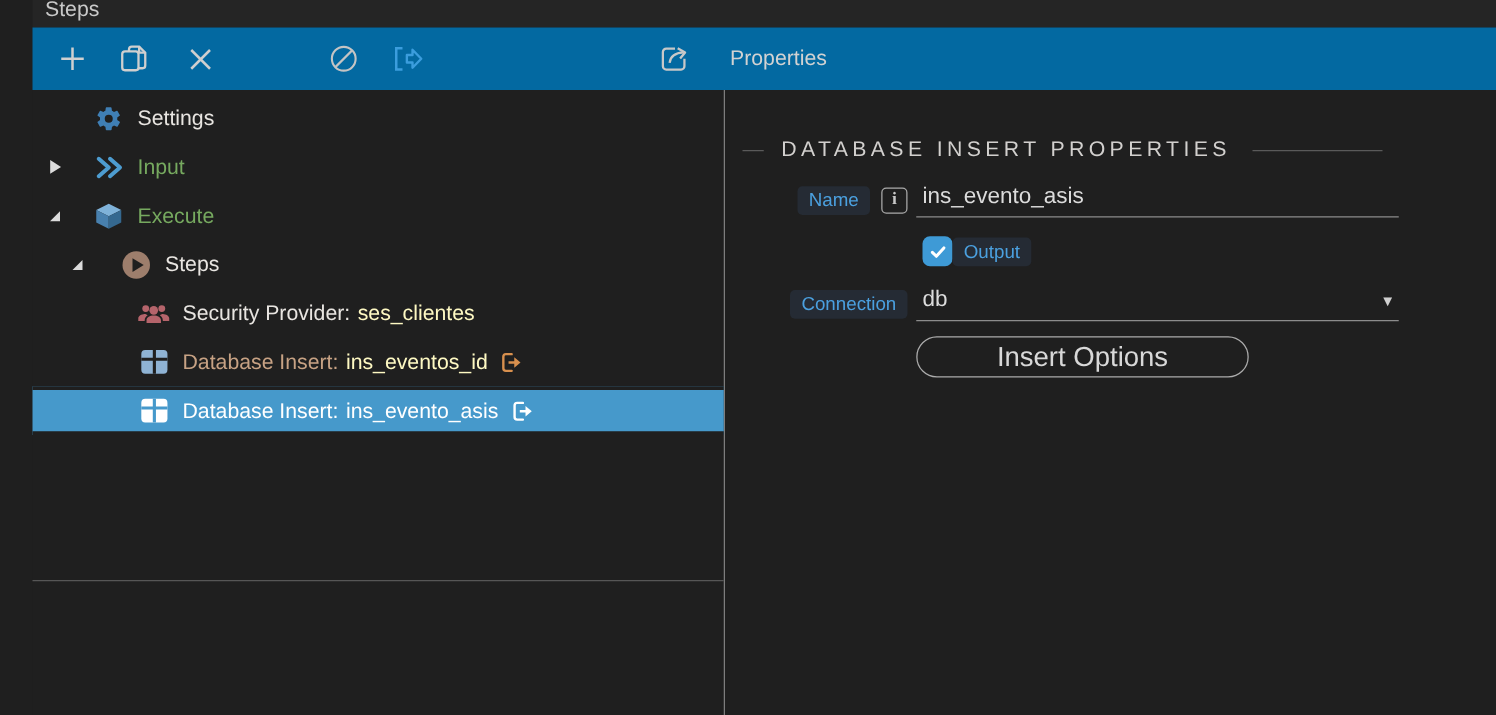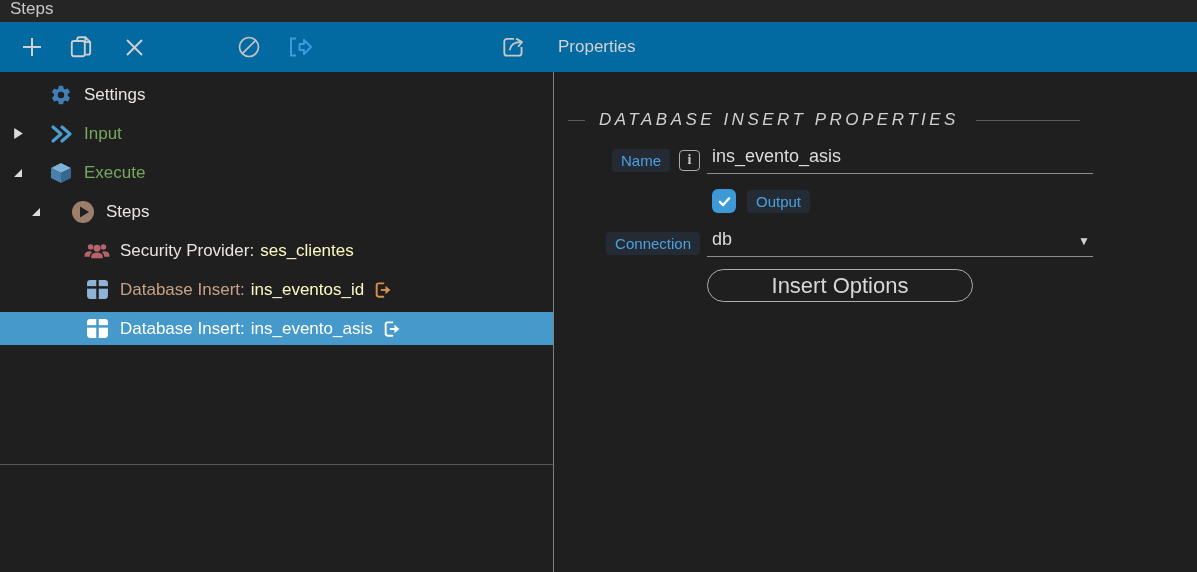--- a/index.html
+++ b/index.html
@@ -1,19 +1,19 @@
 <!DOCTYPE html>
 <html><head>
 <meta charset="utf-8">
 <style>
   * { margin:0; padding:0; box-sizing:border-box; }
   html,body { width:1197px; height:572px; overflow:hidden; }
   body { font-family:"Liberation Sans", sans-serif; background:#1f1f1f; color:#e6e3df; }
 
-  .app { width:1197px; height:572px; display:flex; flex-direction:column; }
+  .app { width:1197px; height:572px; display:flex; flex-direction:column;padding-left:26px; }
 
   
   .titlebar { height:22px; background:#252525; overflow:hidden; padding-left:10px; }
   .titlebar span { display:inline-block; font-size:17px; color:#c9c9c9; margin-top:-3px; }
 
   
   .toolbar { height:50px; background:#0369a1; position:relative; flex:0 0 auto; }
   .tb-icon { position:absolute; top:0; height:50px; display:flex; align-items:center; justify-content:center; width:34px; cursor:pointer; }
   .tb-plus   { left:15px; }
   .tb-copy   { left:64px; }
@@ -49,35 +49,35 @@
   .tbl-bg { fill:#8fb3d4; }
   .selected .tbl-bg { fill:#ffffff; }
   .tbl-line { stroke:var(--rowbg); stroke-width:2.4; }
   .play-tri { fill:var(--rowbg); }
 
   
   .props { flex:1; background:#1f1f1f; }
   .props-content { margin-left:14px; width:525px; }
   .legend { display:flex; align-items:center; margin-top:38px; }
   .legend .dash { width:17px; height:1px; background:#5a5a5a; margin-right:14px; flex:0 0 auto; }
-  .legend .ltext { font-size:17px; letter-spacing:3.5px; color:#d2d0ce; white-space:nowrap;font-style:italic; }
+  .legend .ltext { font-size:17px; letter-spacing:3.5px; color:#d2d0ce; white-space:nowrap; }
   .legend .line { flex:1; height:1px; background:#5a5a5a; margin-left:17px; margin-right:13px; }
 
   .prop-row { display:grid; grid-template-columns:139px 1fr; align-items:center; margin-top:16px; }
   .label-cell { display:flex; justify-content:flex-end; align-items:center; gap:9px; padding-right:7px; }
   .chip { background:#252b34; border-radius:4px; padding:3px 9px; color:#4ba0df; font-size:15px; }
   .info-box { width:21px; height:21px; border:1.5px solid #ababab; border-radius:4px; color:#c8c8c8;
               font-family:"Liberation Serif", serif; font-weight:bold; font-size:14px;
               display:flex; align-items:center; justify-content:center; flex:0 0 auto; cursor:pointer; }
   .field-underline { border-bottom:1px solid #8c8c8c; padding:0 0 6px 5px; font-size:18px; color:#dcdcdc; position:relative; cursor:text; }
   .dd { cursor:pointer; }
   .dd-arrow { position:absolute; right:3px; bottom:8px; font-size:12px; color:#d0d0d0; }
 
   .out-row { margin-top:15px; }
-  .out-cell { display:flex; align-items:center; gap:11px; padding-left:5px; }
+  .out-cell { display:flex; align-items:center; padding-left:5px; }
   .checkbox { width:24px; height:24px; background:#3e9ad6; border-radius:6px; display:flex; align-items:center; justify-content:center; cursor:pointer; }
 
   .btn-row { margin-top:12px; }
   .pill-btn { width:266px; height:33px; background:transparent; border:1px solid #acacac; border-radius:17px;
               color:#d8d8d8; font-size:22px; font-family:"Liberation Sans", sans-serif; cursor:pointer; }
 
   svg { display:block; }
 </style>
 </head>
 <body>

